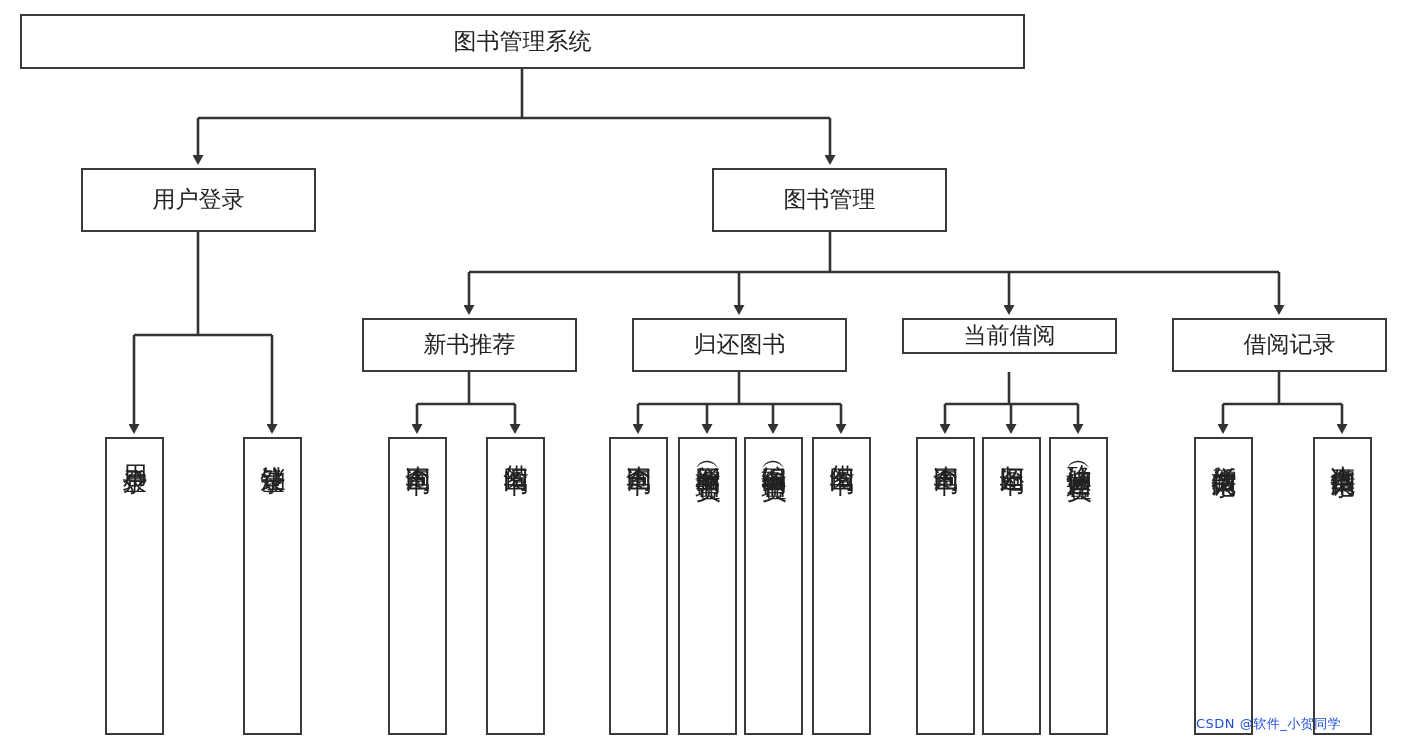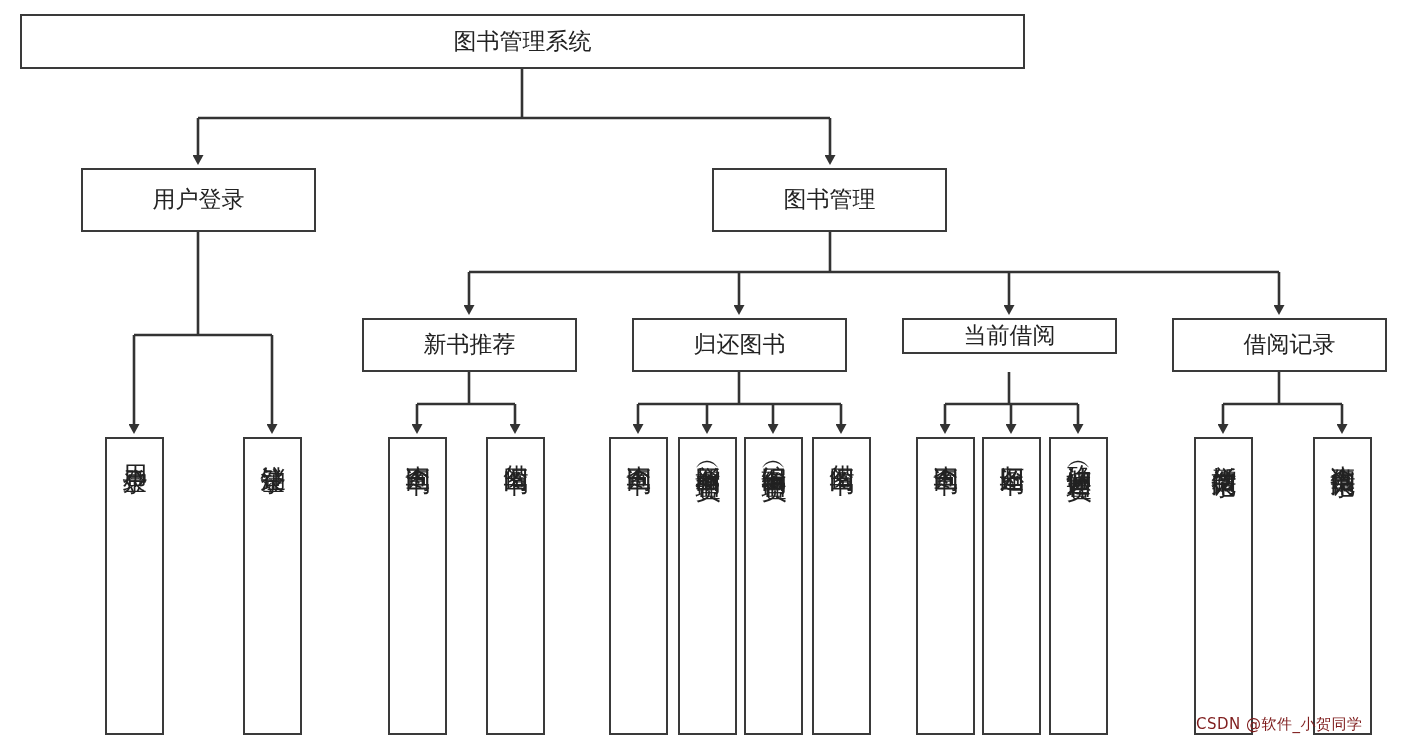--- a/index.html
+++ b/index.html
@@ -59,22 +59,22 @@
   .node.vert .node-label {
     font-size: 25px;
     writing-mode: vertical-rl;
     text-orientation: upright;
     letter-spacing: 2px;
     white-space: nowrap;
     display: block;
   }
   .watermark {
     position: absolute;
-    color: #7f1d1d;
-    font-size: 15px;
+    color: #1d4ed8;
+    font-size: 13px;
     letter-spacing: 0.5px;
     white-space: nowrap;
     user-select: none;
   }
 </style>
 </head>
 <body>
 
 <div id="diagram-root">
 

